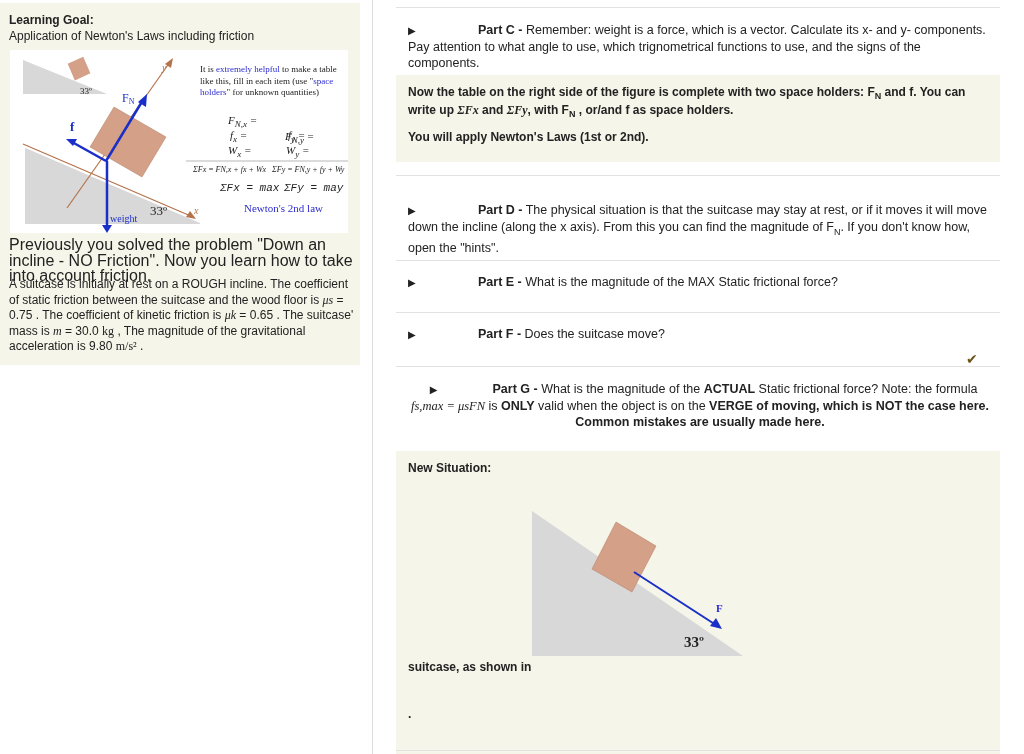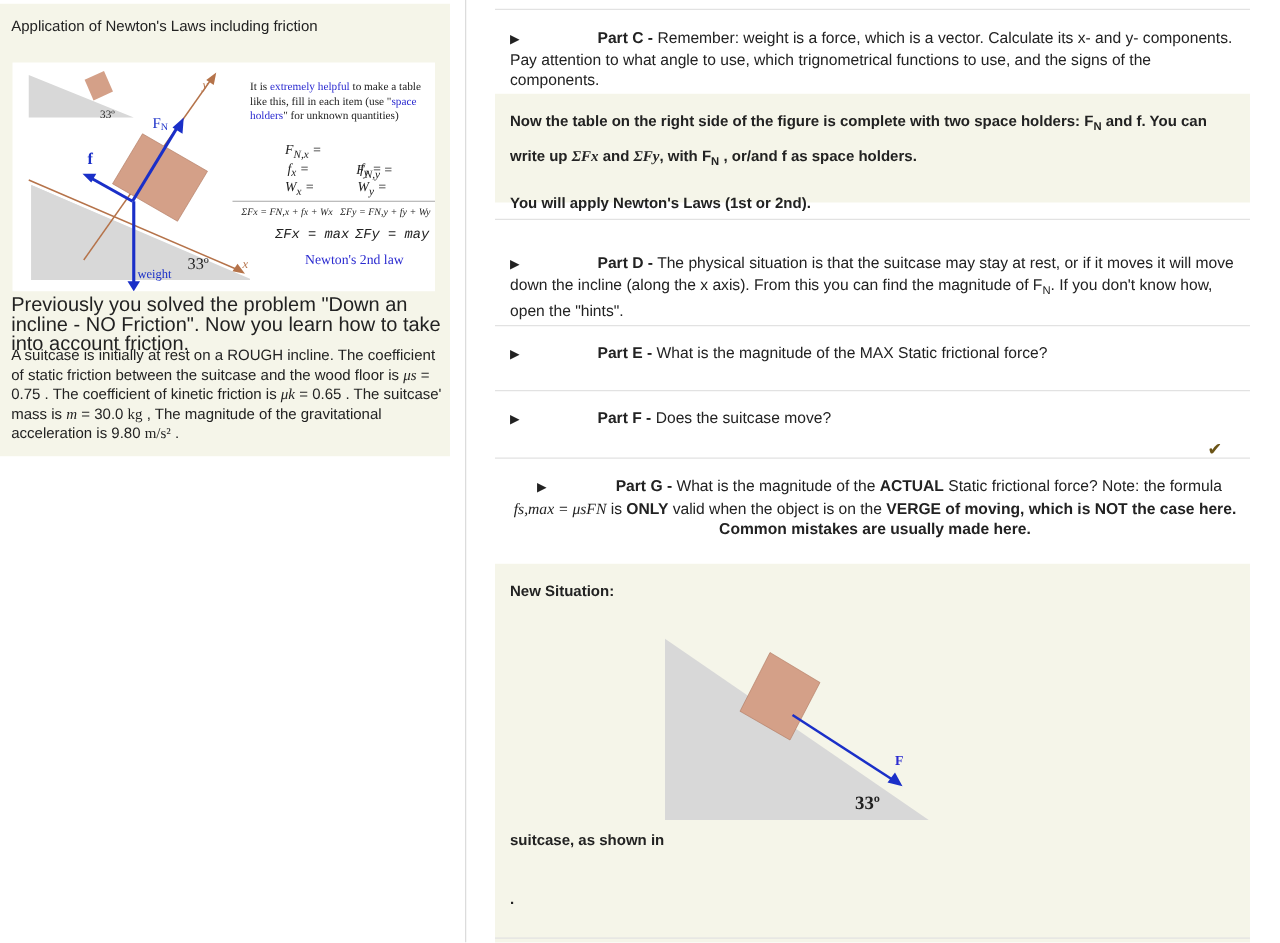--- a/index.html
+++ b/index.html
@@ -33,29 +33,30 @@
   
   .vdivider { position: absolute; left: 372px; top: 0; width: 1px; height: 754px; background: #dcdcdc; }
   .hline { position: absolute; left: 396px; width: 604px; height: 1px; background: #e2e2e2; }
   .part {
     position: absolute; left: 408px; width: 584px; font-size: 12.5px; line-height: 16px; color: #222;
   }
   .part .arrow { display: inline-block; width: 22px; font-size: 10px; }
   .part .plabel { font-weight: bold; padding-left: 48px; }
   .info-box {
     position: absolute; left: 396px; width: 604px; background: #f5f5e9;
-    padding: 0 12px; font-size: 12px; font-weight: bold; line-height: 24px; color: #222;
+    padding: 0 12px; font-size: 12px; font-weight: bold; line-height: 14px; color: #222;
   }
   .check { position: absolute; left: 966px; top: 351px; color: #6b5417; font-size: 14px; }
   sub { font-size: 9px; }
 </style>
 </head>
 <body>
 
 <div class="left-panel">
+  <div class="goal-title">Learning Goal:</div>
   <div class="goal-text">Application of Newton's Laws including friction</div>
 </div>
 
 <div class="figure" style="left:10px; top:50px;">
   <svg width="338" height="183" viewBox="0 0 338 183">
 
     <polygon points="13,10 13,44 97,44" fill="#d8d8d8"></polygon>
     <polygon points="58,13 74,7 80,24 64,30" fill="#d4a088" transform="rotate(-4 70 18)"></polygon>
 
     <polygon points="15,98 15,174 190,174 190,173" fill="#d8d8d8"></polygon>

